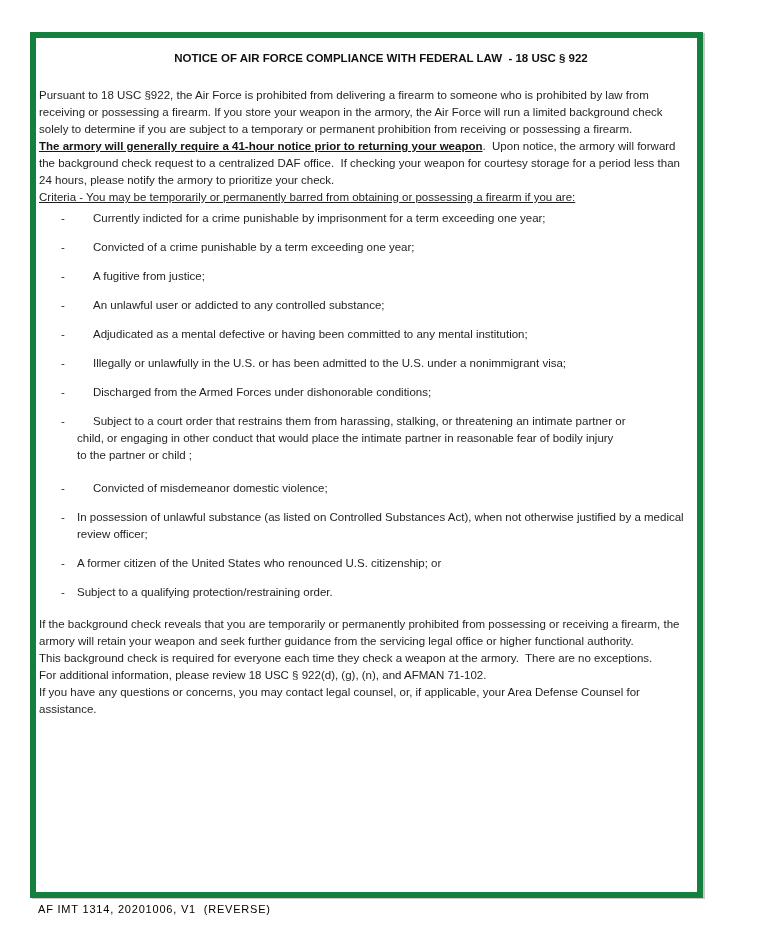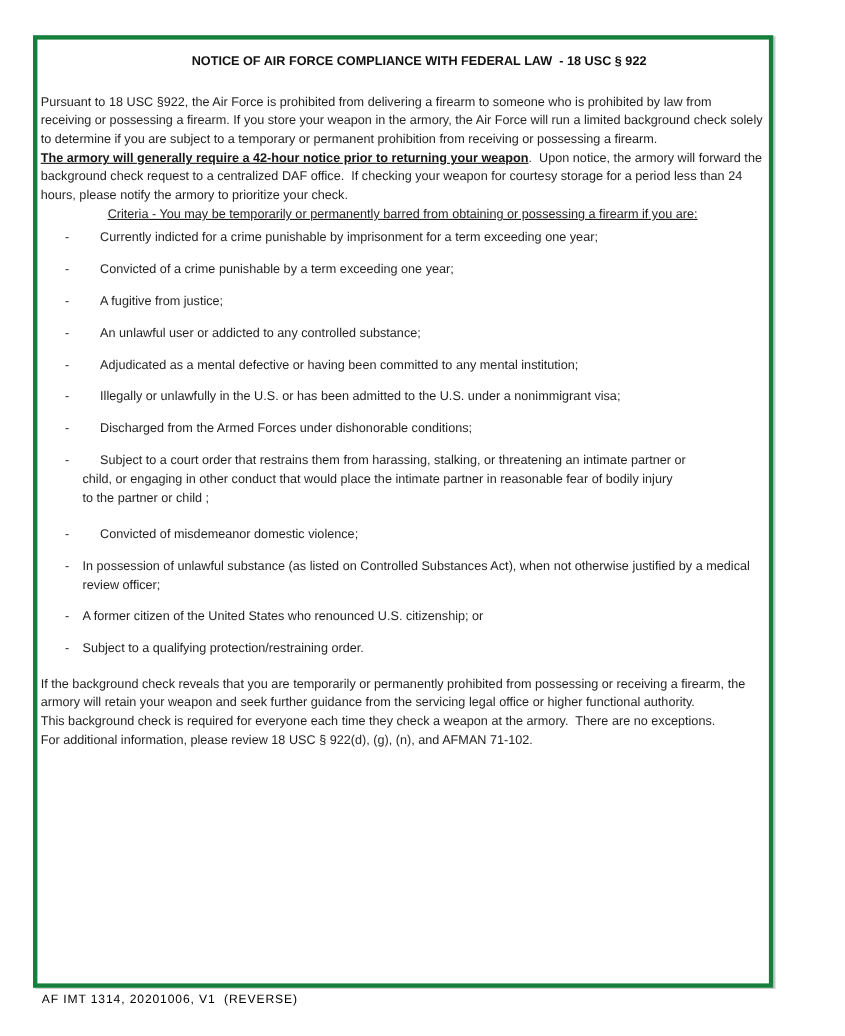--- a/index.html
+++ b/index.html
@@ -13,21 +13,21 @@
     position: relative;
     font-family: "Liberation Sans", sans-serif;
     color: #1f1f1f;
   }
   .page-box {
     position: absolute;
     left: 30px;
     top: 32px;
     width: 673px;
     height: 866px;
-    border: 4px solid #15803d;
+    border: 6px solid #15803d;
     box-sizing: border-box;
     overflow: hidden;
     background: #ffffff;
     box-shadow: 2px 1px 0 #c9c9c9;
   }
   .content {
     padding: 12px 4px 0 3px;
     font-size: 11.5px;
     line-height: 17px;
   }
@@ -45,21 +45,20 @@
   }
   .seg { white-space: pre-wrap; }
   .seg-bold {
     font-weight: bold;
     text-decoration: underline;
     color: #161616;
   }
   .criteria-heading {
     text-decoration: underline;
     white-space: pre-wrap;
-    text-align: center;
   }
   .list { margin-top: 4px; }
   .item {
     position: relative;
     padding-left: 54px;
     margin: 0 0 12px 0;
   }
   .item .dash {
     position: absolute;
     left: 22px;
@@ -94,21 +93,21 @@
 
 <div class="page-box">
   <div class="content">
 
     <div class="title-block">
       <div class="title-line">NOTICE OF AIR FORCE COMPLIANCE WITH FEDERAL LAW  - 18 USC § 922</div>
     </div>
 
     <div class="para">Pursuant to 18 USC §922, the Air Force is prohibited from delivering a firearm to someone who is prohibited by law from receiving or possessing a firearm. If you store your weapon in the armory, the Air Force will run a limited background check solely to determine if you are subject to a temporary or permanent prohibition from receiving or possessing a firearm.</div>
 
-    <div class="para"><span class="seg seg-bold">The armory will generally require a 42-hour notice prior to returning your weapon</span><span class="seg">.  Upon notice, the armory will forward the background check request to a centralized DAF office.  If checking your weapon for courtesy storage for a period less than 24 hours, please notify the armory to prioritize your check.</span></div>
+    <div class="para"><span class="seg seg-bold">The armory will generally require a 41-hour notice prior to returning your weapon</span><span class="seg">.  Upon notice, the armory will forward the background check request to a centralized DAF office.  If checking your weapon for courtesy storage for a period less than 24 hours, please notify the armory to prioritize your check.</span></div>
 
     <div class="criteria-heading">Criteria - You may be temporarily or permanently barred from obtaining or possessing a firearm if you are:</div>
 
     <div class="list">
       <div class="item far">
           <span class="dash">-</span>
           <span class="item-text">Currently indicted for a crime punishable by imprisonment for a term exceeding one year;</span>
         </div>
       <div class="item far">
           <span class="dash">-</span>
@@ -155,18 +154,19 @@
       <div class="item near">
           <span class="dash">-</span>
           <span class="item-text">Subject to a qualifying protection/restraining order.</span>
         </div>
     </div>
 
     <div class="closing">
       <div class="para">If the background check reveals that you are temporarily or permanently prohibited from possessing or receiving a firearm, the armory will retain your weapon and seek further guidance from the servicing legal office or higher functional authority.</div>
       <div class="para">This background check is required for everyone each time they check a weapon at the armory.  There are no exceptions.</div>
       <div class="para">For additional information, please review 18 USC § 922(d), (g), (n), and AFMAN 71-102.</div>
+      <div class="para">If you have any questions or concerns, you may contact legal counsel, or, if applicable, your Area Defense Counsel for assistance.</div>
     </div>
 
   </div>
 </div>
 
 <div class="page-footer">AF IMT 1314, 20201006, V1  (REVERSE)</div>
 
 </body></html>

